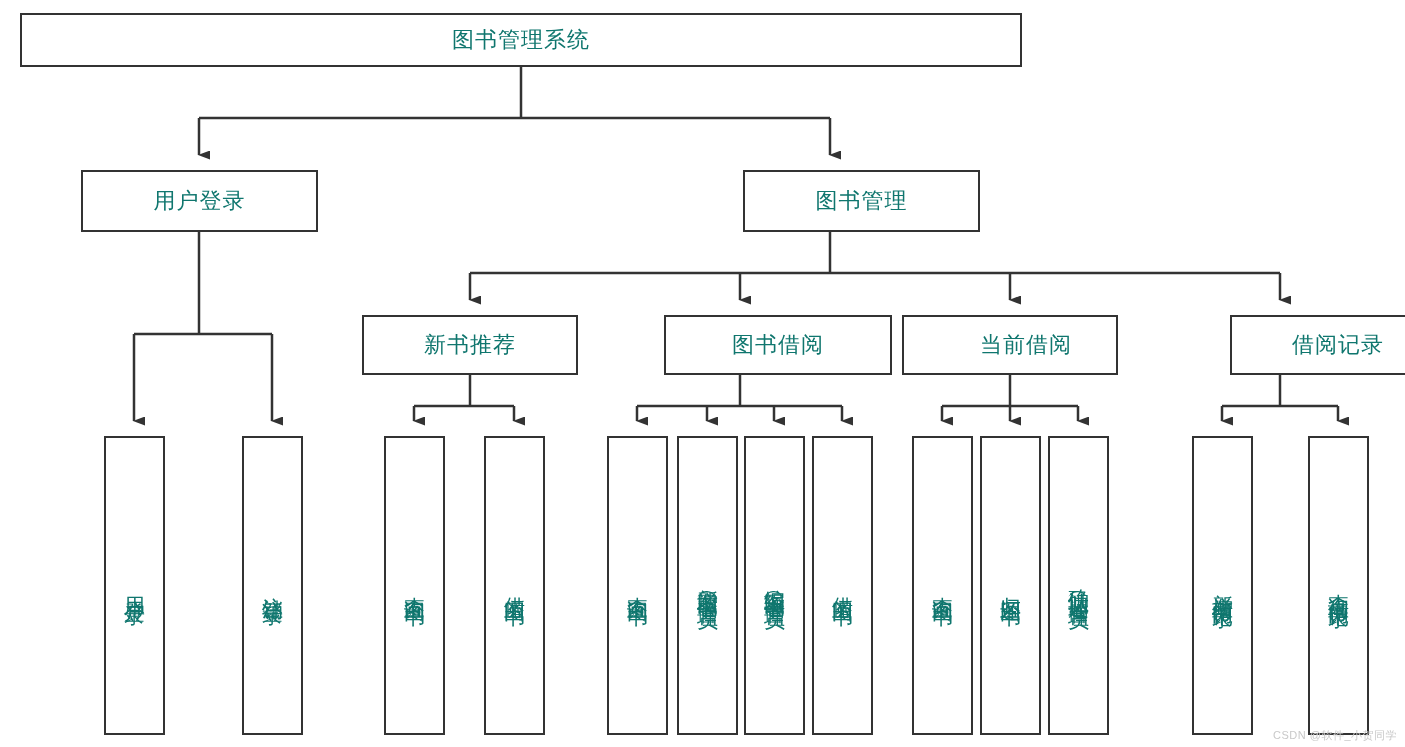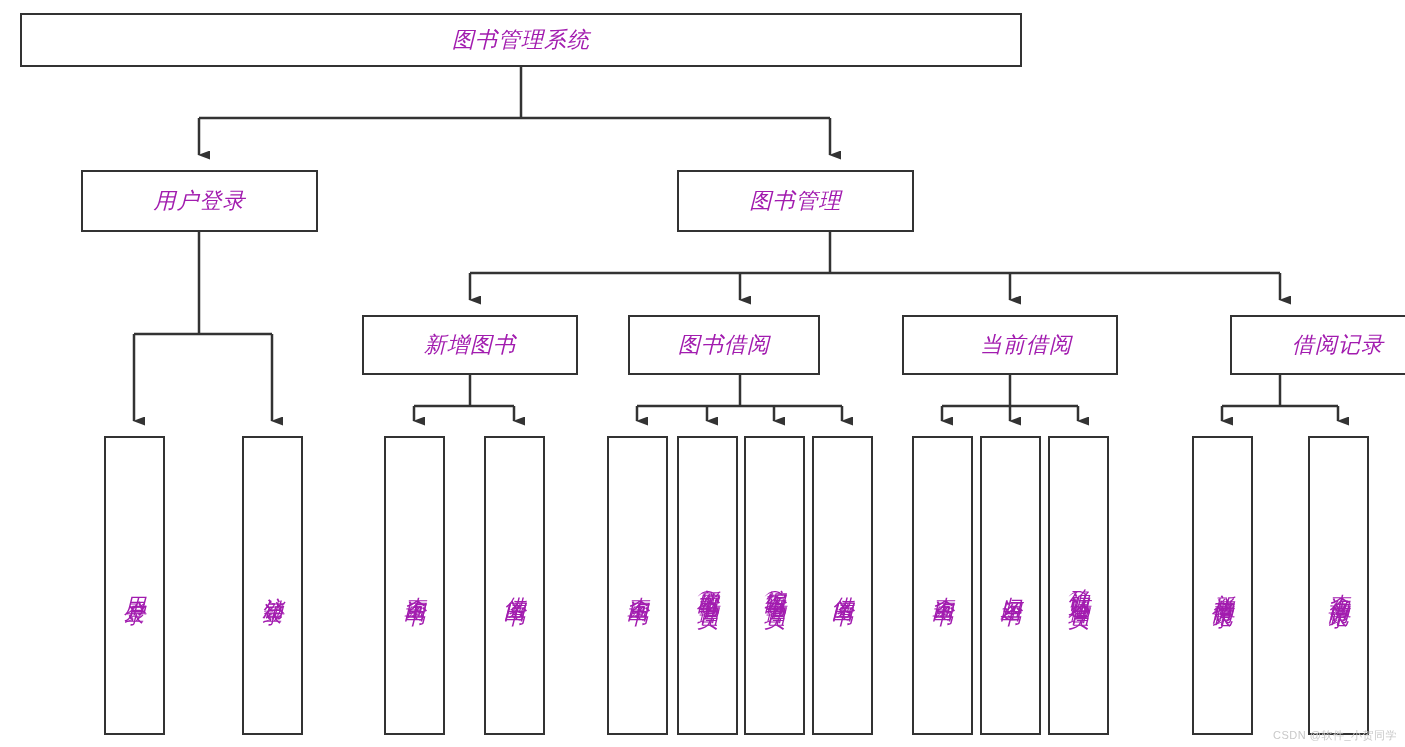--- a/index.html
+++ b/index.html
@@ -1,20 +1,20 @@
 <!DOCTYPE html>
 <html><head>
 <meta charset="utf-8">
 <style>
   html,body{margin:0;padding:0;background:#ffffff;}
   body{width:1405px;height:747px;overflow:hidden;font-family:"Liberation Sans","DejaVu Sans",sans-serif;}
   #stage{position:relative;width:1405px;height:747px;background:#fff;}
   svg#wires{position:absolute;left:0;top:0;width:1405px;height:747px;}
   .node{position:absolute;box-sizing:border-box;border:2px solid #333333;background:#ffffff;
-        display:flex;align-items:center;justify-content:center;color:#a21caf;font-style:italic;}
+        display:flex;align-items:center;justify-content:center;color:#0f766e;}
   .node.h{font-size:22px;letter-spacing:1px;}
   .node.v{writing-mode:vertical-rl;text-orientation:upright;font-size:21px;letter-spacing:3px;line-height:1.05;padding:10px 0;}
   #watermark{position:absolute;right:8px;bottom:4px;font-size:11px;color:#c9c9c9;
              letter-spacing:.5px;white-space:nowrap;pointer-events:none;}
 </style>
 </head>
 <body>
 
 <div id="stage">
 
@@ -64,24 +64,24 @@
       <path d="M1280,375 L1280,406"></path>
       <path d="M1222,406 L1338,406"></path>
       <path d="M1222,406 L1222,421" marker-end="url(#arw)"></path>
       <path d="M1338,406 L1338,421" marker-end="url(#arw)"></path>
     </g>
   </svg>
 
   <div class="node h" style="left:20px;top:13px;width:1002px;height:54px;">图书管理系统</div>
 
   <div class="node h" style="left:81px;top:170px;width:237px;height:62px;">用户登录</div>
-  <div class="node h" style="left:677px;top:170px;width:237px;height:62px;">图书管理</div>
+  <div class="node h" style="left:743px;top:170px;width:237px;height:62px;">图书管理</div>
 
-  <div class="node h" style="left:362px;top:315px;width:216px;height:60px;">新增图书</div>
-  <div class="node h" style="left:628px;top:315px;width:192px;height:60px;">图书借阅</div>
+  <div class="node h" style="left:362px;top:315px;width:216px;height:60px;">新书推荐</div>
+  <div class="node h" style="left:664px;top:315px;width:228px;height:60px;">图书借阅</div>
   <div class="node h" style="left:902px;top:315px;width:216px;height:60px;padding-left:32px;">当前借阅</div>
   <div class="node h" style="left:1230px;top:315px;width:216px;height:60px;">借阅记录</div>
 
   <div class="node v" style="left:104px;top:436px;width:61px;height:299px;">用户登录</div>
   <div class="node v" style="left:242px;top:436px;width:61px;height:299px;">注销登录</div>
 
   <div class="node v" style="left:384px;top:436px;width:61px;height:299px;">查询图书</div>
   <div class="node v" style="left:484px;top:436px;width:61px;height:299px;">借阅图书</div>
 
   <div class="node v" style="left:607px;top:436px;width:61px;height:299px;">查询图书</div>

